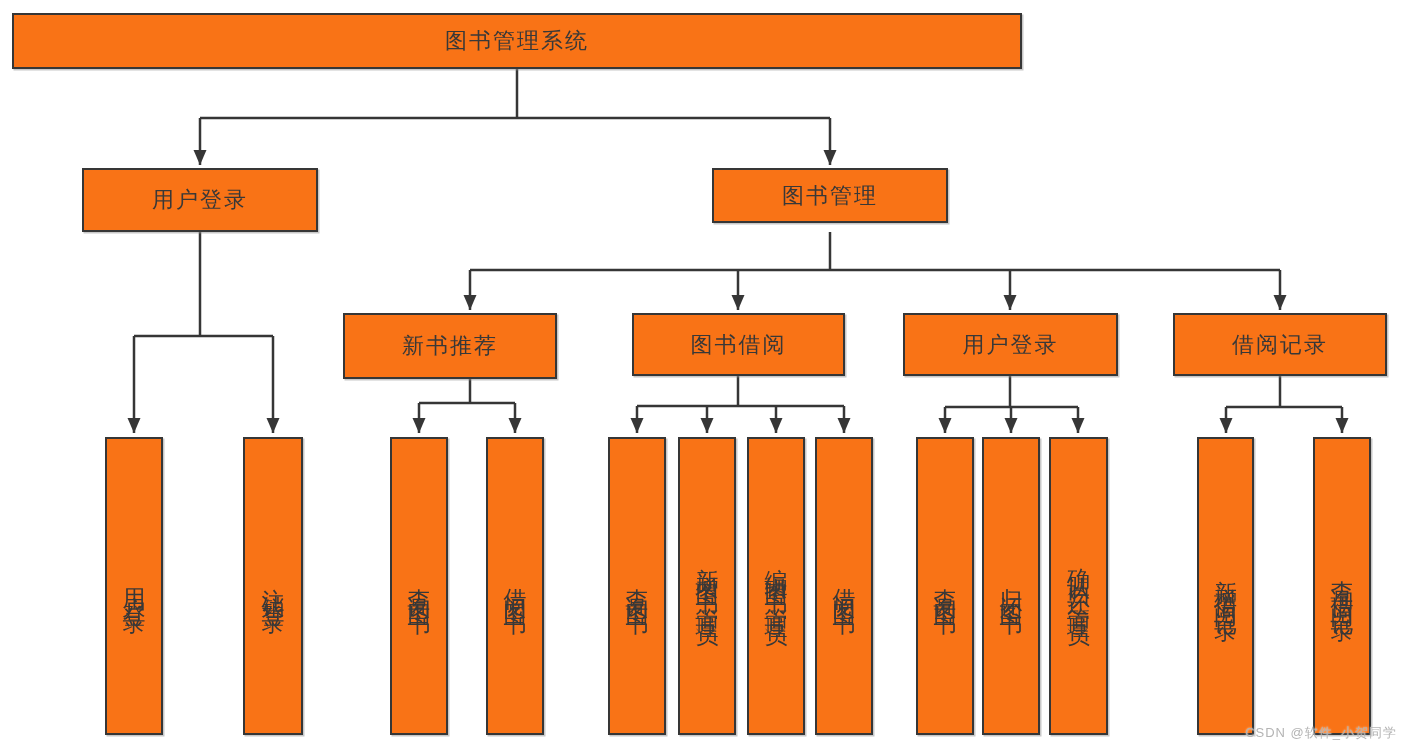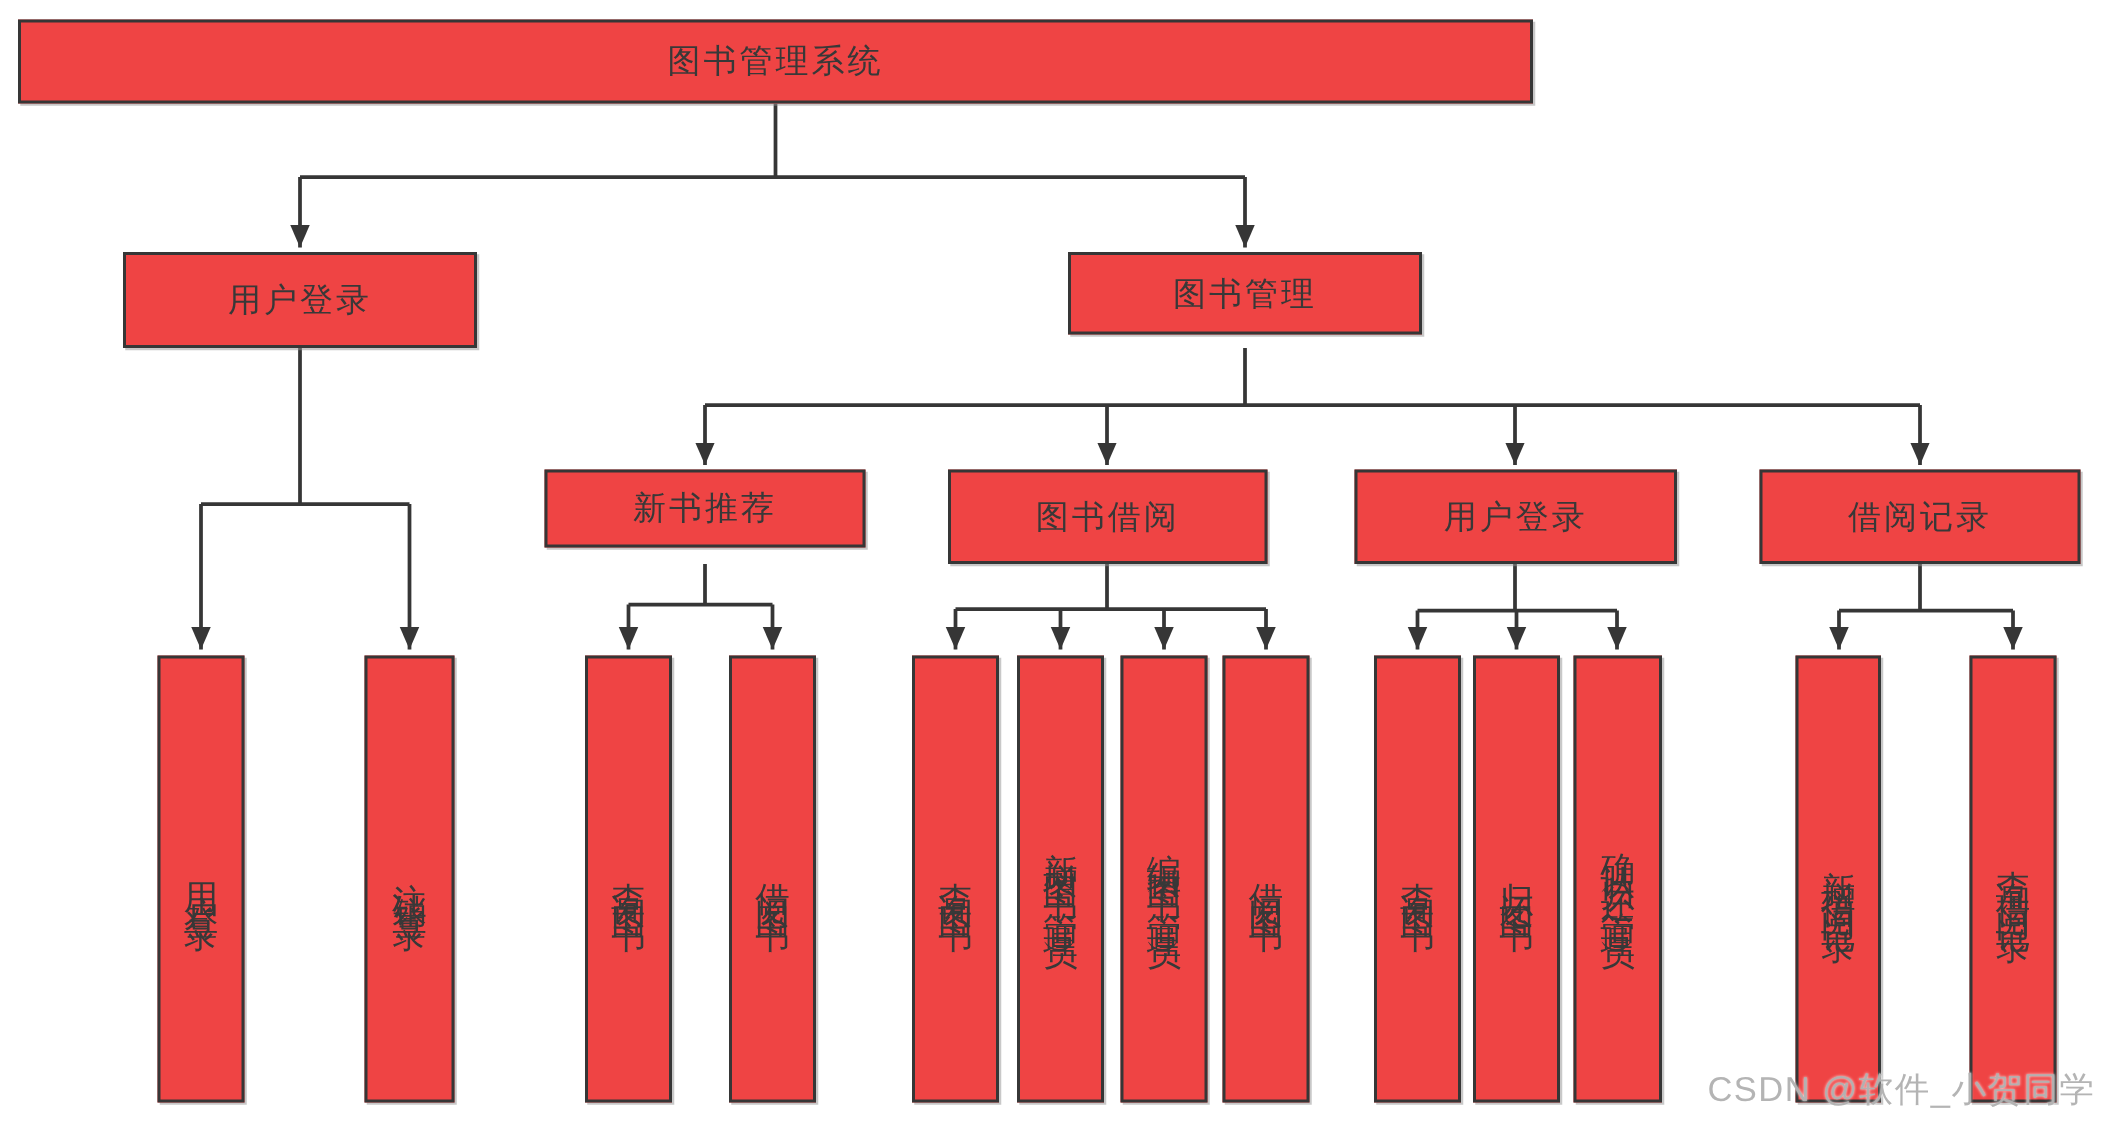--- a/index.html
+++ b/index.html
@@ -2,32 +2,32 @@
 <html><head>
 <meta charset="utf-8">
 <style>
   html,body{margin:0;padding:0;background:#fff;}
   .canvas{
     position:relative;width:1405px;height:747px;background:#ffffff;overflow:hidden;
     font-family:"Liberation Sans","DejaVu Sans",sans-serif;color:#383838;
   }
   svg.wires{position:absolute;left:0;top:0;z-index:0;}
   .node{
-    position:absolute;box-sizing:border-box;background:#ef4444;
+    position:absolute;box-sizing:border-box;background:#f97316;
     border:2.5px solid #363636;
     box-shadow:1.5px 1.5px 0 rgba(145,145,145,.5);
     display:flex;align-items:center;justify-content:center;
     z-index:1;
   }
   .node.h{font-size:22px;letter-spacing:2px;white-space:nowrap;}
   .node.v{writing-mode:vertical-rl;text-orientation:mixed;font-size:23px;letter-spacing:8px;line-height:1;}
   .node .lbl{display:block;}
   .watermark{
     position:absolute;right:8px;bottom:5px;z-index:3;
-    font-size:23px;letter-spacing:1px;color:rgba(176,176,176,.95);
+    font-size:13px;letter-spacing:1px;color:rgba(176,176,176,.95);
     text-shadow:0 0 2px rgba(255,255,255,.9);white-space:nowrap;
   }
 </style>
 </head>
 <body>
 
 <div class="canvas">
 
   <svg class="wires" width="1405" height="747" viewBox="0 0 1405 747">
     <defs>
@@ -83,21 +83,21 @@
     <span class="lbl">图书管理系统</span>
   </div>
 
   <div class="node h" style="left:82px;top:168px;width:236px;height:64px">
     <span class="lbl">用户登录</span>
   </div>
   <div class="node h" style="left:712px;top:168px;width:236px;height:55px">
     <span class="lbl">图书管理</span>
   </div>
 
-  <div class="node h" style="left:363px;top:313px;width:214px;height:52px">
+  <div class="node h" style="left:343px;top:313px;width:214px;height:66px">
     <span class="lbl">新书推荐</span>
   </div>
   <div class="node h" style="left:632px;top:313px;width:213px;height:63px">
     <span class="lbl">图书借阅</span>
   </div>
   <div class="node h" style="left:903px;top:313px;width:215px;height:63px">
     <span class="lbl">用户登录</span>
   </div>
   <div class="node h" style="left:1173px;top:313px;width:214px;height:63px">
     <span class="lbl">借阅记录</span>

